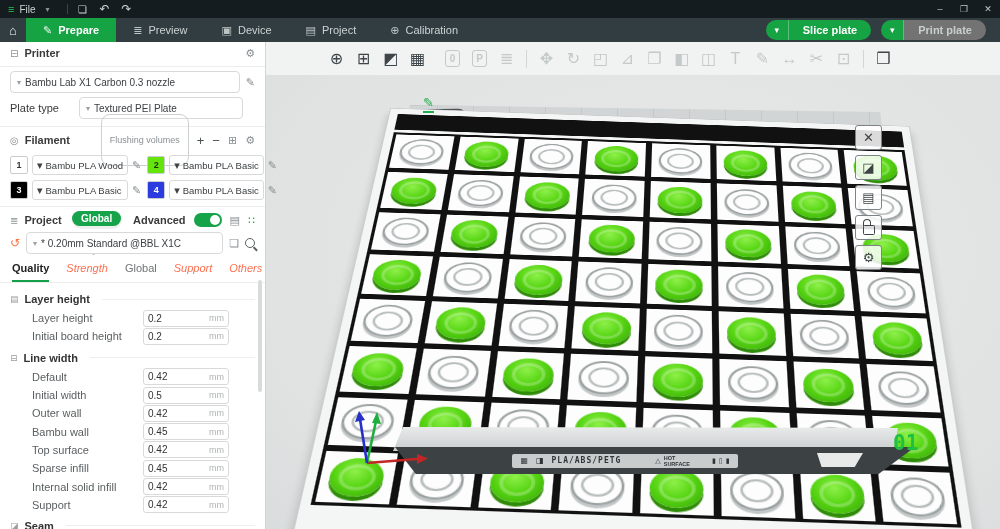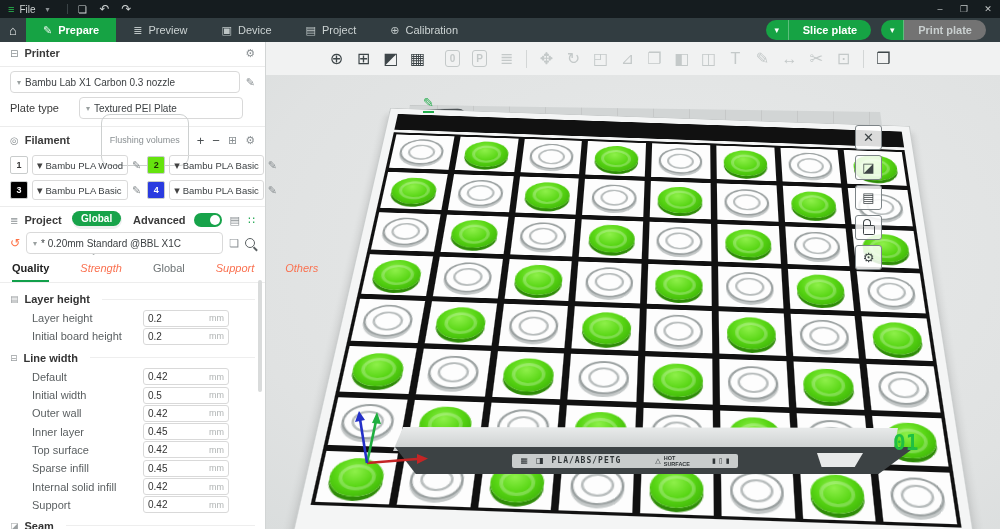--- a/index.html
+++ b/index.html
@@ -52,21 +52,21 @@
   .fil-dd{display:flex;align-items:center;gap:3px;border:1px solid #d9d9d9;border-radius:3px;height:18px;padding:0 4px;flex:1;min-width:0;cursor:pointer;}
   .fil-dd .val{font-size:9.5px;color:#3c4043;white-space:nowrap;overflow:hidden;}
   .seg{display:flex;align-items:center;background:#eef0f0;border-radius:10px;height:18px;cursor:pointer;}
   .seg .on{background:#17a34a;color:#fff;border-radius:10px;padding:2px 9px;font-size:10px;font-weight:700;}
   .seg .off{color:#a7adad;padding:18px 8px;font-size:10px;}
   .toggle{width:28px;height:14px;border-radius:7px;background:#17a34a;position:relative;cursor:pointer;}
   .toggle::after{content:'';position:absolute;right:2px;top:2px;width:10px;height:10px;border-radius:50%;background:#fff;}
   .reset-ic{color:#ff7043;font-size:12px;cursor:pointer;}
   .lens{width:8px;height:8px;border:1.5px solid #5a6062;border-radius:50%;position:relative;cursor:pointer;flex:none;}
   .lens::after{content:'';position:absolute;width:5px;height:1.5px;background:#5a6062;transform:rotate(45deg);right:-4px;bottom:-2px;}
-  .ptabs{display:flex;gap:31px;padding:6px 12px 0 12px;border-bottom:1px solid #ededed;height:20px;}
+  .ptabs{display:flex;gap:17px;padding:6px 12px 0 12px;border-bottom:1px solid #ededed;height:20px;}
   .ptab{font-size:11px;color:#6e7476;cursor:pointer;padding-bottom:4px;}
   .ptab.active{color:#222;font-weight:700;border-bottom:2px solid #12a04b;}
   .ptab.modified{color:#fa7150;font-style:italic;}
   .params{padding:4px 10px 0 10px;}
   .p-sec{display:flex;align-items:center;gap:6px;height:20px;margin-top:2px;}
   .p-sec .si{color:#9a9fa1;font-size:9px;}
   .p-sec .st{font-weight:700;font-size:11px;color:#333;}
   .p-sec .rule{flex:1;height:1px;background:#eee;margin-left:6px;}
   .p-row{display:flex;align-items:center;height:18.3px;}
   .p-row .pl{flex:1;padding-left:22px;font-size:11px;color:#5a5f61;}
@@ -338,21 +338,21 @@
           </span>
         </div>
         <div class="p-row">
           <span class="pl">Outer wall</span>
           <span class="field">
             <span class="fv">0.42</span>
             <span class="fu">mm</span>
           </span>
         </div>
         <div class="p-row">
-          <span class="pl">Inner layer</span>
+          <span class="pl">Bambu wall</span>
           <span class="field">
             <span class="fv">0.45</span>
             <span class="fu">mm</span>
           </span>
         </div>
         <div class="p-row">
           <span class="pl">Top surface</span>
           <span class="field">
             <span class="fv">0.42</span>
             <span class="fu">mm</span>

